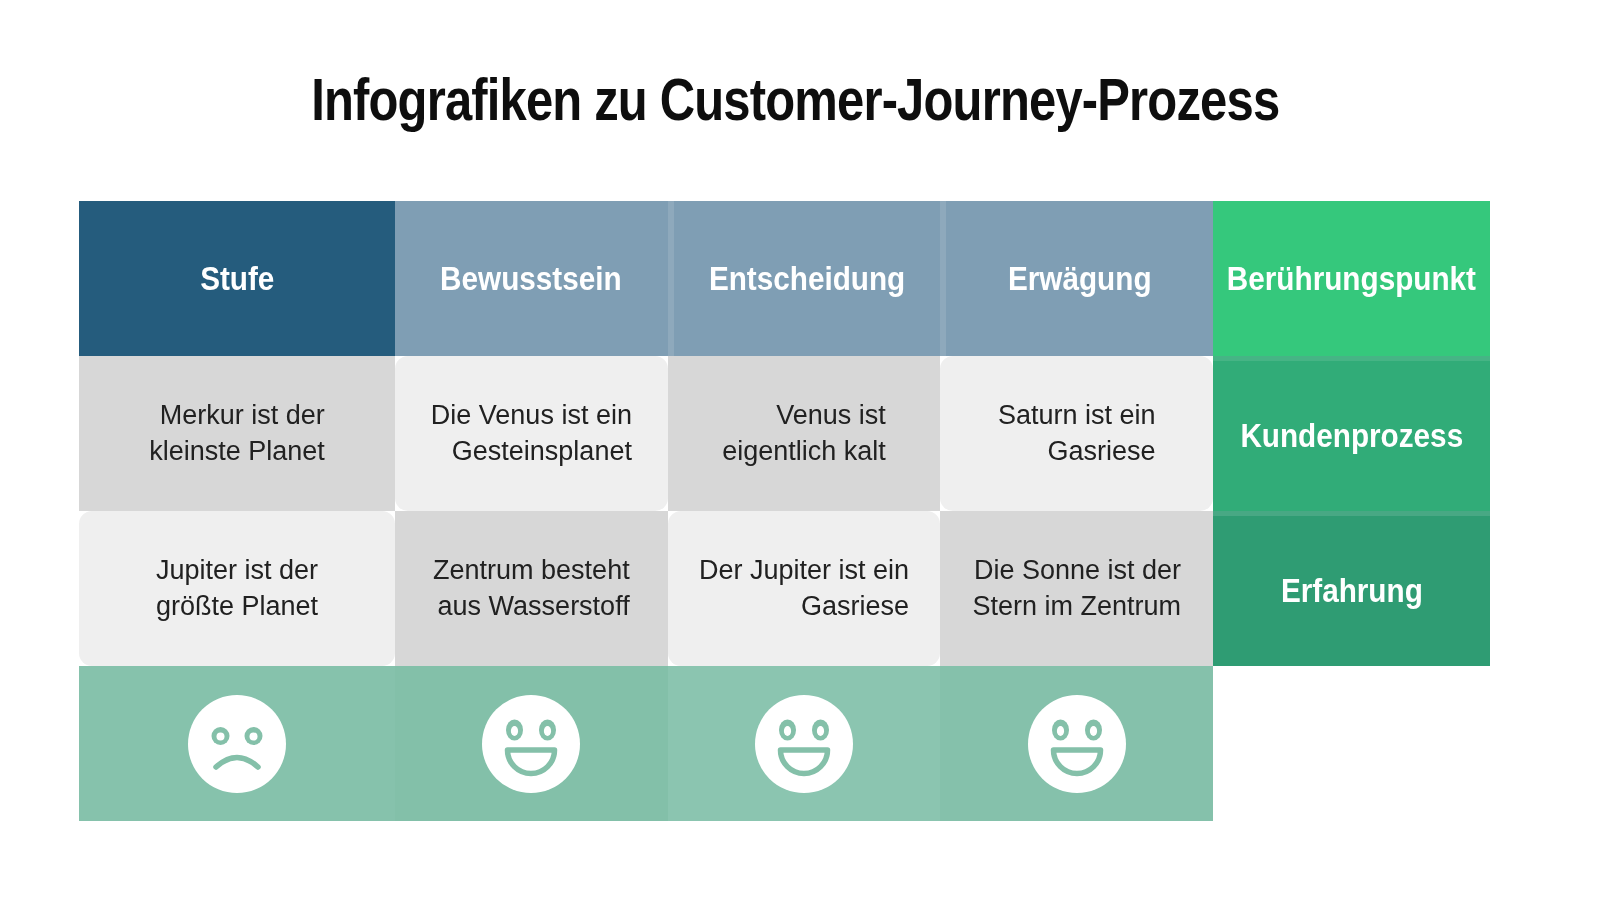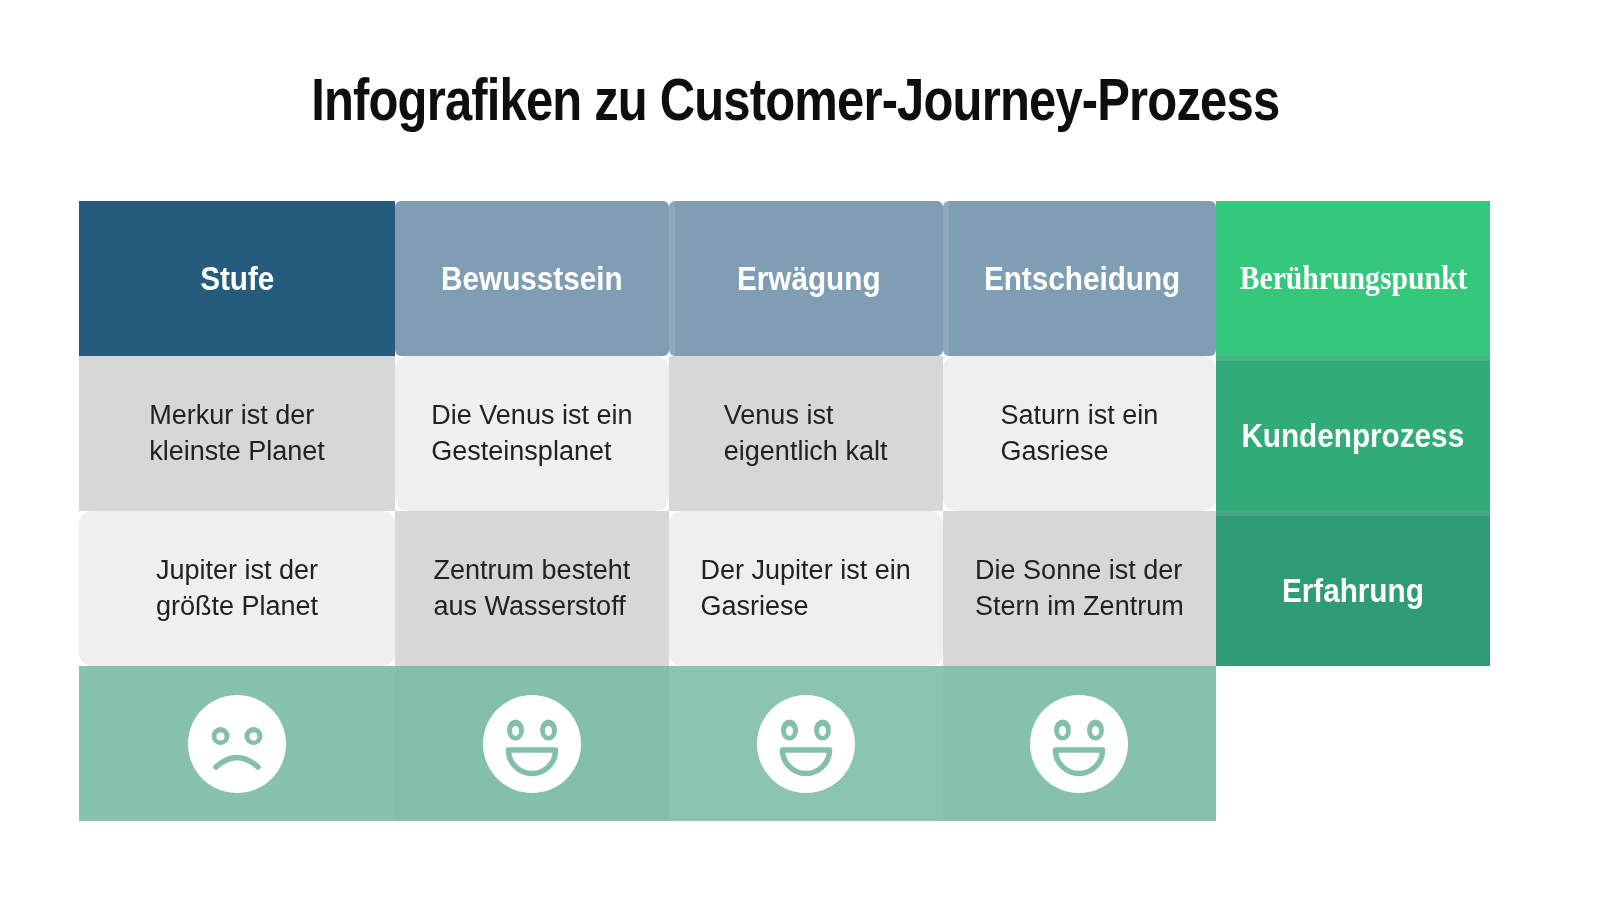--- a/index.html
+++ b/index.html
@@ -32,27 +32,27 @@
     box-sizing: border-box;
   }
   .hd {
     display: inline-block;
     font-weight: bold; font-size: 33px; color: #ffffff;
     transform: scaleX(0.9); transform-origin: center;
     white-space: nowrap;
   }
   .tx {
     font-size: 27px; color: #212121;
-    text-align: left; line-height: 1.33;
+    text-align: right; line-height: 1.33;
     white-space: pre-line;
   }
   .corner { background: var(--header-dark-blue, #255c7d); }
-  .head   { background: var(--header-blue-gray, #7f9eb4); border-radius: 6px; }
+  .head   { background: var(--header-blue-gray, #7f9eb4); }
   .head + .head { border-left: 6px solid #8ea9bc; }
-  .g1 { background: var(--row1-green, #35c87c); font-family: Liberation Serif, serif; }
+  .g1 { background: var(--row1-green, #35c87c); }
   .g2 { background: var(--row2-green, #31ac78); border-top: 5px solid rgba(255,255,255,0.10); }
   .g3 { background: var(--row3-green, #2f9c73); border-top: 5px solid rgba(255,255,255,0.12); }
   .gd { background: var(--cell-gray-dark, #d7d7d7); }
   .gl { background: var(--cell-gray-light, #efefef); border-radius: 13px; }
   .f1 { background: #86c2ac; }
   .f2 { background: #83c0a9; }
   .f3 { background: #8bc5b0; }
   .f4 { background: #85c1ab; }
   .face-slot { width: 100px; height: 100px; display: flex; align-items: center; justify-content: center; }
 </style>
@@ -65,24 +65,24 @@
 
 <div class="journey-table">
 
   <div class="cell corner">
     <span class="hd">Stufe</span>
   </div>
   <div class="cell head">
     <span class="hd">Bewusstsein</span>
   </div>
   <div class="cell head">
-    <span class="hd">Erwägung</span>
+    <span class="hd">Entscheidung</span>
   </div>
   <div class="cell head">
-    <span class="hd">Entscheidung</span>
+    <span class="hd">Erwägung</span>
   </div>
 
   <div class="cell g1">
     <span class="hd">Berührungspunkt</span>
   </div>
   <div class="cell gd">
     <span class="tx">Merkur ist der
 kleinste Planet</span>
   </div>
   <div class="cell gl">

